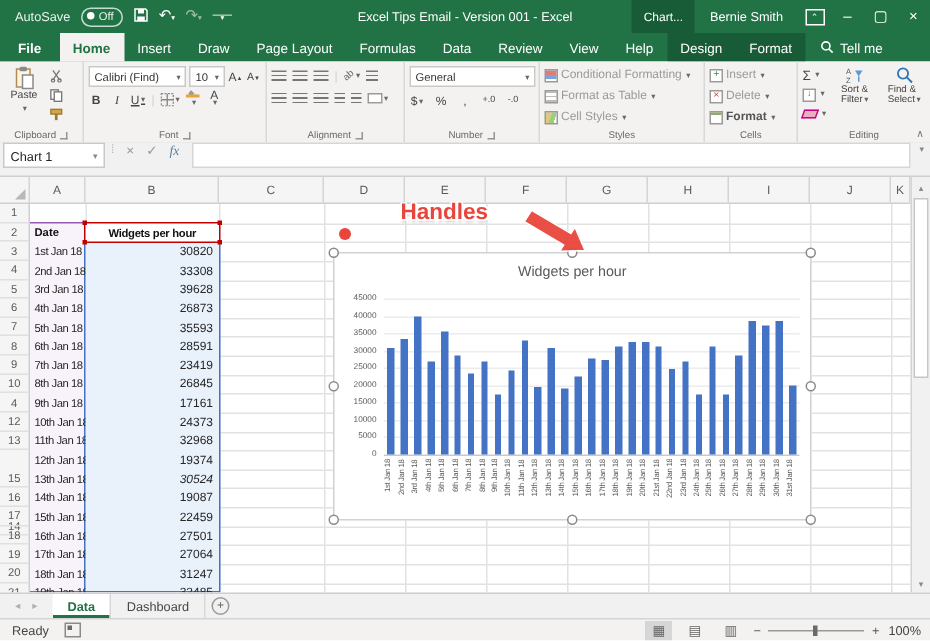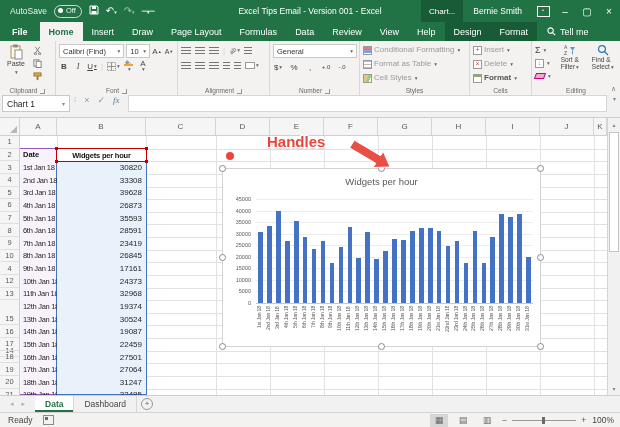--- a/index.html
+++ b/index.html
@@ -509,21 +509,21 @@
       <div class="cellB" style="top: 50.52px; height: 12.63px;">39628</div>
       <div class="cellB" style="top: 63.15px; height: 12.63px;">26873</div>
       <div class="cellB" style="top: 75.78px; height: 12.63px;">35593</div>
       <div class="cellB" style="top: 88.41px; height: 12.63px;">28591</div>
       <div class="cellB" style="top: 101.04px; height: 12.63px;">23419</div>
       <div class="cellB" style="top: 113.67px; height: 12.63px;">26845</div>
       <div class="cellB" style="top: 126.3px; height: 12.63px;">17161</div>
       <div class="cellB" style="top: 138.93px; height: 12.63px;">24373</div>
       <div class="cellB" style="top: 151.56px; height: 12.63px;">32968</div>
       <div class="cellB" style="top: 164.19px; height: 12.63px;">19374</div>
-      <div class="cellB" style="top: 176.82px; height: 12.63px;">30524</div>
+      <div class="cellB" style="top: 176.82px; height: 12.63px; font-style: italic;">30524</div>
       <div class="cellB" style="top: 189.45px; height: 12.63px;">19087</div>
       <div class="cellB" style="top: 202.08px; height: 12.63px;">22459</div>
       <div class="cellB" style="top: 214.71px; height: 12.63px;">27501</div>
       <div class="cellB" style="top: 227.34px; height: 12.63px;">27064</div>
       <div class="cellB" style="top: 239.97px; height: 12.63px;">31247</div>
       <div class="cellB" style="top: 252.6px; height: 12.63px;">32485</div>
     </div>
 </div>
 
 <div id="chart">

